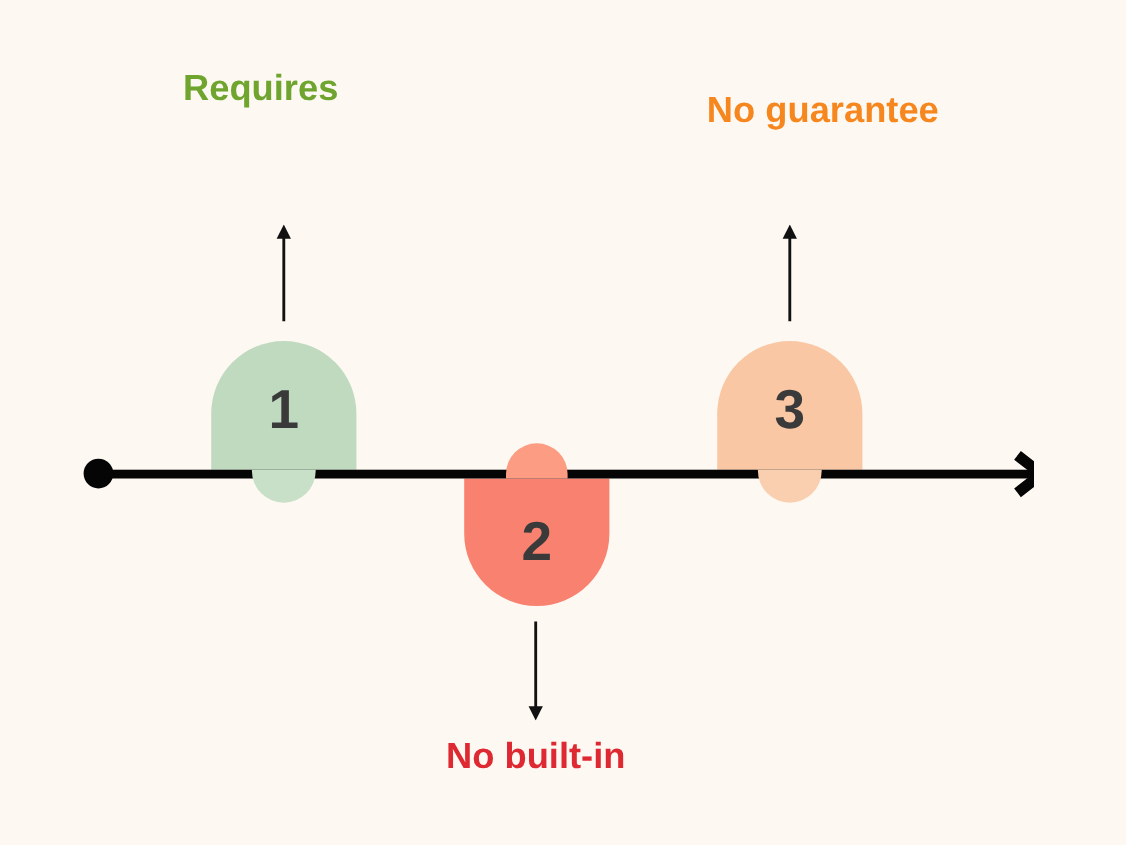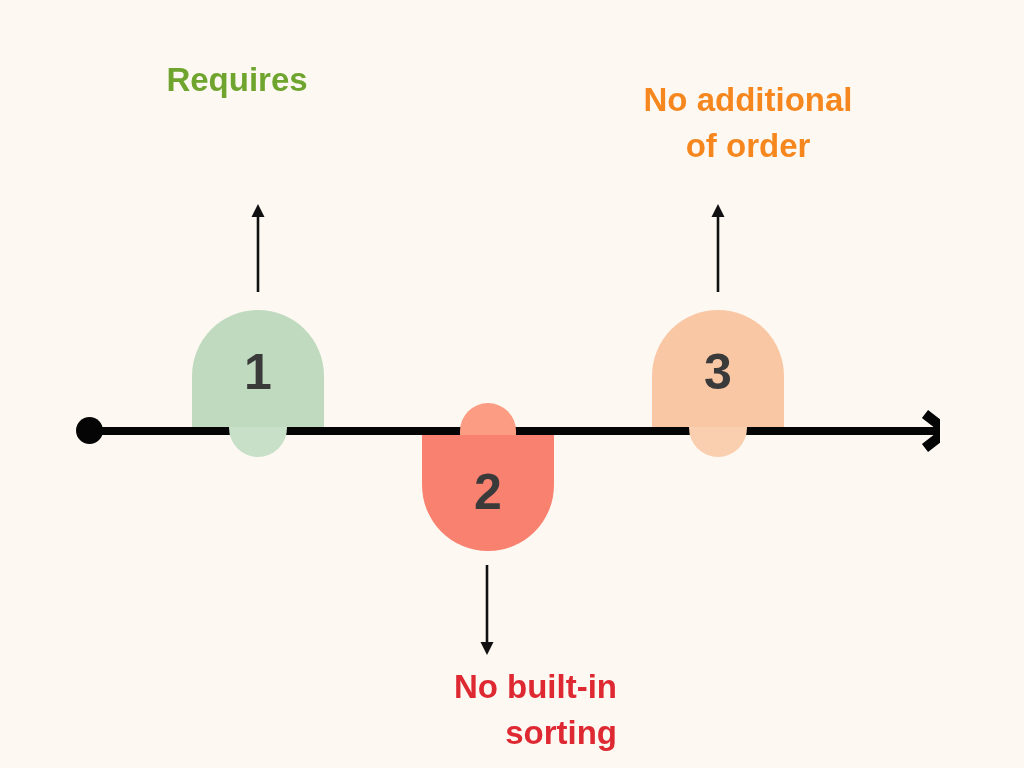--- a/index.html
+++ b/index.html
@@ -19,21 +19,21 @@
   .ann {
     position: absolute;
     text-align: center;
     font-weight: bold;
     font-size: 33px;
     line-height: 46px;
     letter-spacing: 0px;
   }
   .ann-green  { left: 107px; top: 57px;  width: 260px; color: #6FA52E; }
   .ann-orange { left: 617px; top: 77px;  width: 262px; color: #F6871F; }
-  .ann-red    { left: 357px; top: 664px; width: 260px; color: #DE2933; text-align: right; }
+  .ann-red    { left: 357px; top: 664px; width: 260px; color: #DE2933; }
   
   .v-arrow { position: absolute; }
   .v-arrow-1 { left: 249px; top: 204px; }
   .v-arrow-3 { left: 709px; top: 204px; }
   .v-arrow-2 { left: 478px; top: 563px; }
   
   .tl-dot {
     position: absolute;
     left: 76px; top: 417px;
     width: 27px; height: 27px;
@@ -97,27 +97,25 @@
 </head>
 <body>
 
 <div class="canvas">
 
   <div class="ann ann-green">
     <div>Requires</div>
   </div>
 
   <div class="ann ann-orange">
-    <div>No additional</div>
-    <div>of order</div>
+    <div>No guarantee</div>
   </div>
 
   <div class="ann ann-red">
     <div>No built-in</div>
-    <div>sorting</div>
   </div>
 
   <svg class="v-arrow v-arrow-1" width="18" height="90" viewBox="0 0 18 90">
     <line x1="9" y1="10" x2="9" y2="88" stroke="#111111" stroke-width="2.6"></line>
     <polygon points="9,0 2.5,13 15.5,13" fill="#111111"></polygon>
   </svg>
 
   <svg class="v-arrow v-arrow-3" width="18" height="90" viewBox="0 0 18 90">
     <line x1="9" y1="10" x2="9" y2="88" stroke="#111111" stroke-width="2.6"></line>
     <polygon points="9,0 2.5,13 15.5,13" fill="#111111"></polygon>

